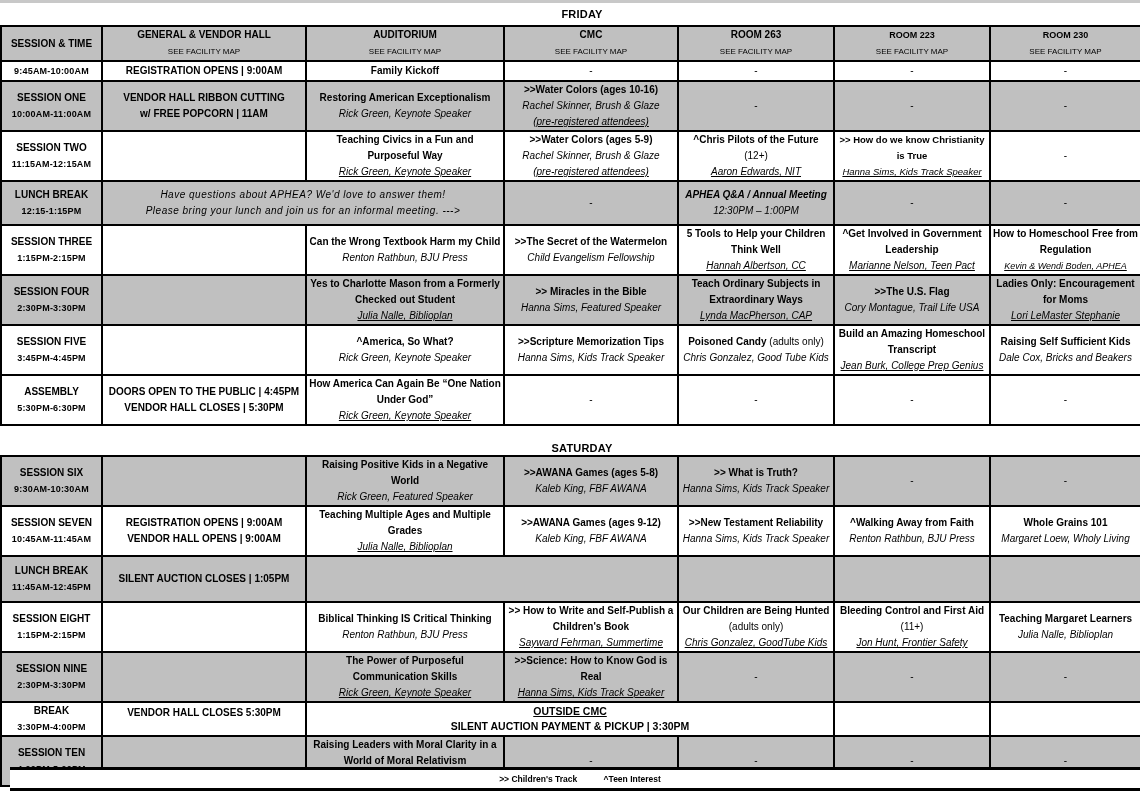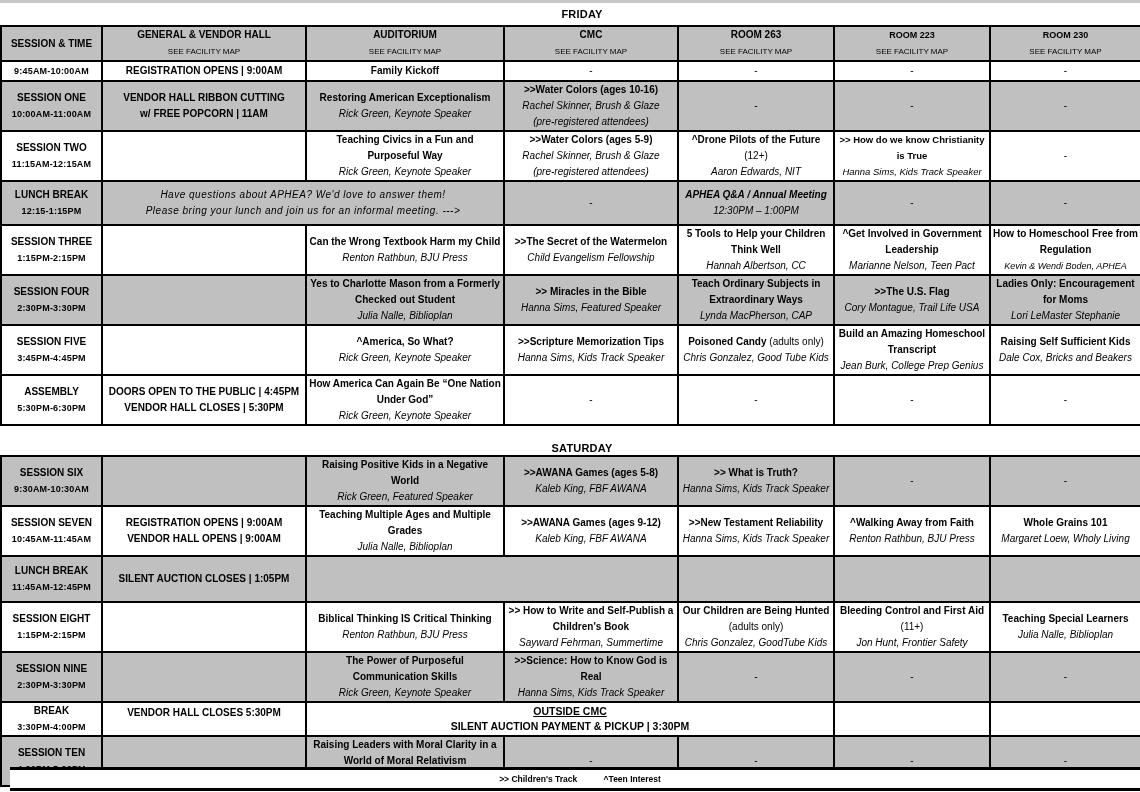--- a/index.html
+++ b/index.html
@@ -14,21 +14,21 @@
   table.sched td { border:2px solid #000; padding:0 2px; text-align:center; vertical-align:middle;
                    overflow:hidden; font-size:10px; line-height:16px; }
   table.sched td.gray { background:#c0c0c0; }
   table.sched td.white { background:#fff; }
   .sess { font-size:8.5px; font-weight:bold; line-height:15px; }
   .sess .t { font-size:9px; font-weight:bold; letter-spacing:0.2px;margin-top:39px; }
   .colh { font-weight:bold; font-size:10.5px; line-height:15px; }
   .colh .sub { font-size:8px; font-weight:normal; display:block; line-height:17px; }
   .title { font-weight:bold; font-size:10px; display:block; }
   .spk { font-style:italic; font-size:10px; display:block; }
-  .spk.ul { }
+  .spk.ul { text-decoration:underline; }
   .note { font-weight:bold; font-size:8.5px; }
   .big { font-weight:bold; font-size:11px; line-height:16px; }
   .ital-note { font-style:italic; font-size:8.5px; line-height:16px; letter-spacing:0.5px; }
   .dash { font-size:10px; }
   .plain { font-size:10px; }
   .under { text-decoration:underline; font-weight:bold; }
   .legend { position:absolute; left:0; width:1140px; height:18px; background:#fff; text-align:center;
             font-size:8.5px; line-height:18px; font-weight:bold; border-top:3px solid #000; border-bottom:3px solid #000; }
   .legend span { margin:0 12px; }
 </style>
@@ -96,21 +96,21 @@
     <td class="white">
           <span class="title">Teaching Civics in a Fun and Purposeful Way</span>
           <span class="spk ul">Rick Green, Keynote Speaker</span>
         </td>
     <td class="white">
           <span class="title">&gt;&gt;Water Colors (ages 5-9)</span>
           <span class="spk">Rachel Skinner, Brush &amp; Glaze</span>
           <span class="spk ul">(pre-registered attendees)</span>
         </td>
     <td class="white">
-          <span class="title">^Drone Pilots of the Future</span>
+          <span class="title">^Chris Pilots of the Future</span>
           <span class="plain" style="display:block">(12+)</span>
           <span class="spk ul">Aaron Edwards, NIT</span>
         </td>
     <td class="white">
           <span class="title" style="font-size:9.5px">&gt;&gt; How do we know Christianity is True</span>
           <span class="spk ul" style="font-size:9.5px">Hanna Sims, Kids Track Speaker</span>
         </td>
     <td class="white dash">-</td>
   </tr>
 
@@ -298,21 +298,21 @@
           <span class="title">Our Children are Being Hunted</span>
           <span class="plain" style="display:block">(adults only)</span>
           <span class="spk ul">Chris Gonzalez, GoodTube Kids</span>
         </td>
     <td class="white">
           <span class="title">Bleeding Control and First Aid</span>
           <span class="plain" style="display:block">(11+)</span>
           <span class="spk ul">Jon Hunt, Frontier Safety</span>
         </td>
     <td class="white">
-          <span class="title">Teaching Special Learners</span>
+          <span class="title">Teaching Margaret Learners</span>
           <span class="spk">Julia Nalle, Biblioplan</span>
         </td>
   </tr>
 
   <tr style="height:46px">
     <td class="gray sess"><span>SESSION NINE</span><br><span class="t">2:30PM-3:30PM</span></td>
     <td class="gray"></td>
     <td class="gray">
           <span class="title">The Power of Purposeful Communication Skills</span>
           <span class="spk ul">Rick Green, Keynote Speaker</span>

